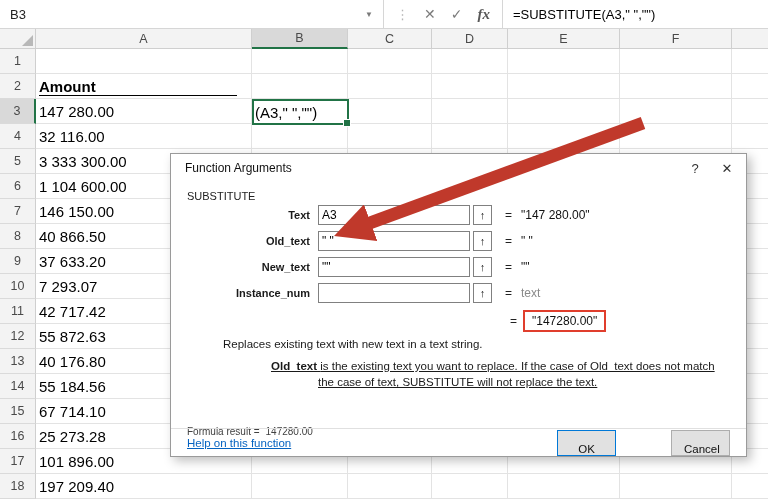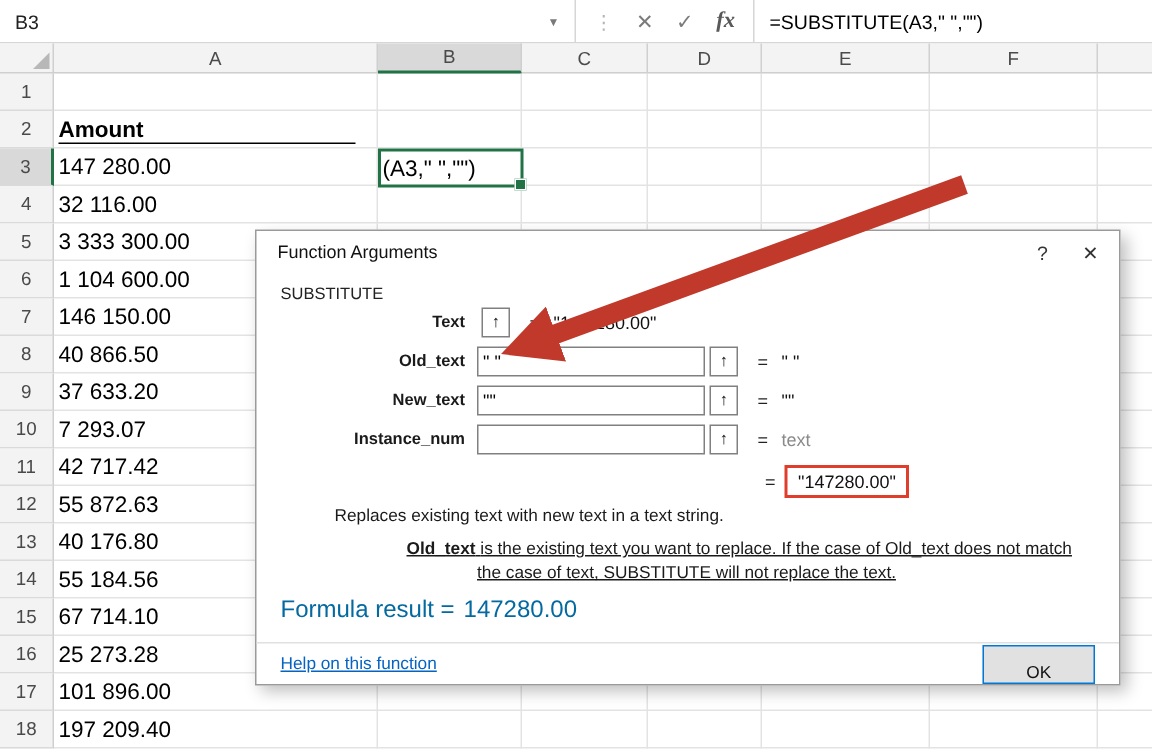--- a/index.html
+++ b/index.html
@@ -46,25 +46,25 @@
   .f-label{width:131px;text-align:right;padding-right:8px;font-weight:bold;font-size:11px;color:#1a1a1a;box-sizing:border-box;flex:none;}
   .f-input{width:152px;height:20px;border:1px solid #808080;font-size:12px;padding:0 3px;font-family:inherit;box-sizing:border-box;flex:none;}
   .f-collapse{width:19px;height:20px;margin-left:3px;border:1px solid #808080;background:#fff;font-size:11px;font-weight:bold;padding:0;display:flex;align-items:center;justify-content:center;flex:none;color:#111;}
   .f-eq{margin-left:13px;color:#222;flex:none;}
   .f-result{margin-left:9px;color:#111;font-size:12px;white-space:nowrap;}
   .f-result.muted{color:#8a8a8a;}
   .final-result{display:flex;align-items:center;height:26px;padding-left:310px;margin-top:2px;}
   .result-box{border:2px solid var(--result_box_red);padding:2px 7px;font-size:12px;color:#111;margin-left:6px;white-space:nowrap;}
   .desc{margin-top:4px;font-size:11.5px;color:#1a1a1a;padding-left:36px;}
   .help-para{margin-top:8px;font-size:11.5px;color:#1a1a1a;padding-left:131px;text-indent:-47px;line-height:16px;padding-right:2px;text-decoration:underline;}
-  .formula-result{margin-top:8px;font-size:16px;color:#0369a1;}
+  .formula-result{margin-top:36px;font-size:10px;color:#404040;}
   .fr-val{margin-left:6px;}
   .dlg-footer{position:absolute;left:0;right:0;bottom:0;height:27px;border-top:1px solid #e0e0e0;display:flex;align-items:center;padding:0 16px;gap:44px;}
   .help-link{font-size:11.5px;color:var(--link_blue);text-decoration:underline;cursor:pointer;}
-  .btn{width:75px;height:21px;font-size:11.5px;background:#e1e1e1;border:1px solid #adadad;font-family:inherit;padding:12px;color:#111;}
+  .btn{width:59px;height:21px;font-size:11.5px;background:#e1e1e1;border:1px solid #adadad;font-family:inherit;padding:12px;color:#111;}
   .btn.ok{margin-left:auto;border:1px solid var(--ok_border);}
   .btn.cancel{margin-left:11px;}
   
   .arrow-overlay{position:absolute;left:0;top:0;pointer-events:none;z-index:20;}
   .arrow-stroke{stroke:var(--arrow_red);}
   .arrow-fill{fill:var(--arrow_red);}
 </style>
 </head>
 <body>
 
@@ -290,20 +290,21 @@
     <div class="dlg-title">
       <span class="dlg-title-text">Function Arguments</span>
       <span class="dlg-help">?</span>
       <span class="dlg-close">✕</span>
     </div>
     <div class="dlg-body">
       <div class="fn-name">SUBSTITUTE</div>
       <div>
           <div class="f-row">
             <label class="f-label">Text</label>
+            <input class="f-input" type="text" value="A3" style="">
             <button class="f-collapse">↑</button>
             <span class="f-eq">=</span>
             <span class="f-result">"147 280.00"</span>
           </div>
           <div class="f-row">
             <label class="f-label">Old_text</label>
             <input class="f-input" type="text" value="&quot; &quot;" style="">
             <button class="f-collapse">↑</button>
             <span class="f-eq">=</span>
             <span class="f-result">" "</span>
@@ -329,20 +330,21 @@
       </div>
       <div class="desc">Replaces existing text with new text in a text string.</div>
       <div class="help-para"><b>Old_text</b> <span>is the existing text you want to replace. If the case of Old_text does not match the case of text, SUBSTITUTE will not replace the text.</span></div>
       <div class="formula-result">
         <span>Formula result =</span><span class="fr-val">147280.00</span>
       </div>
     </div>
     <div class="dlg-footer">
       <a class="help-link">Help on this function</a>
       <button class="btn ok">OK</button>
+      <button class="btn cancel">Cancel</button>
     </div>
   </div>
 
   <svg class="arrow-overlay" width="768" height="501" viewBox="0 0 768 501">
     <defs>
       <marker id="arrowhead" markerWidth="3" markerHeight="3" refX="0.3" refY="1.5" orient="auto">
         <path d="M0,0 L3,1.5 L0,3 Z" class="arrow-fill"></path>
       </marker>
     </defs>
     <line x1="643" y1="123" x2="367" y2="224" stroke-width="13" marker-end="url(#arrowhead)" class="arrow-stroke"></line>

